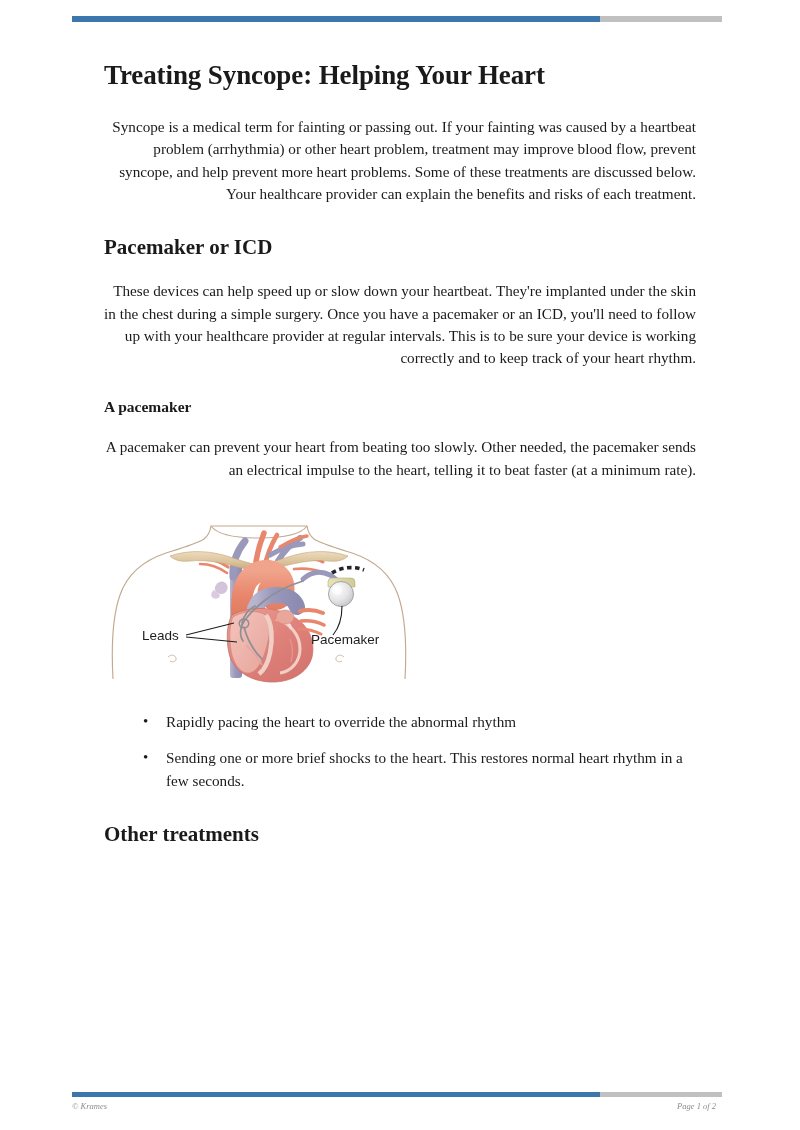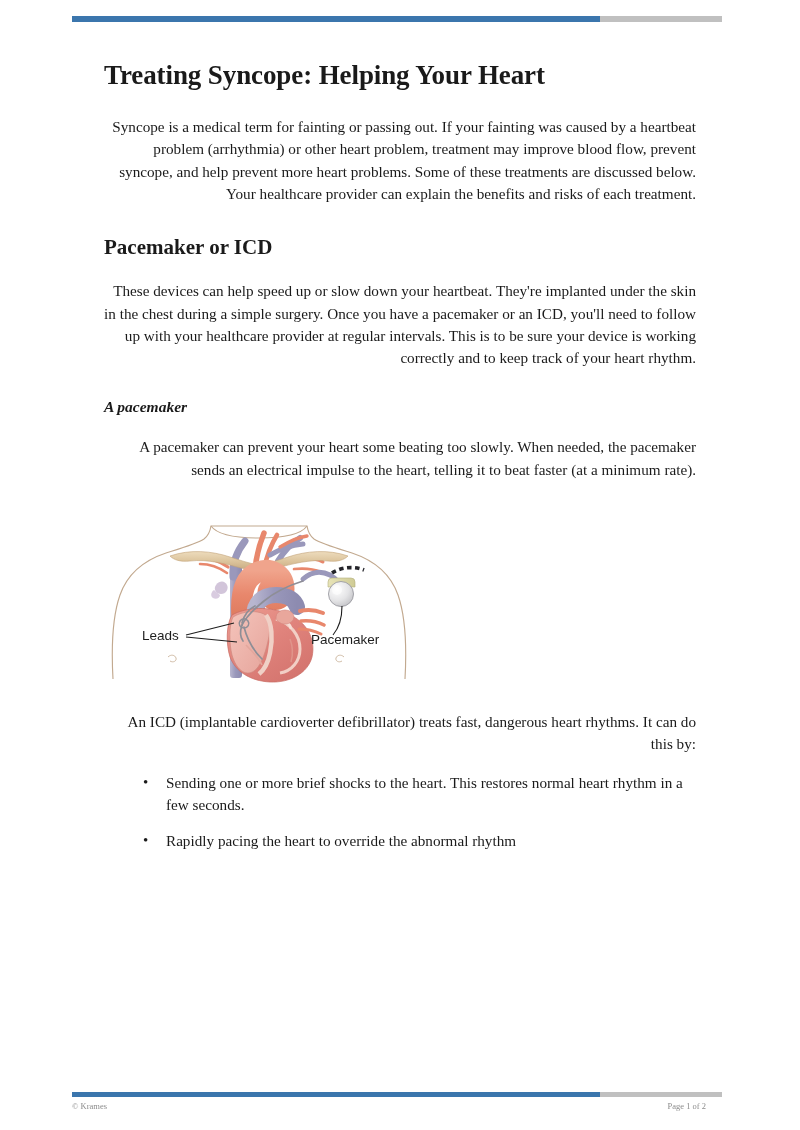--- a/index.html
+++ b/index.html
@@ -58,21 +58,20 @@
     font-weight: bold;
     margin: 30px 0 20px 0;
     line-height: 1.2;
   }
 
   h3.sub-head {
     font-size: 15.5px;
     font-weight: bold;
     margin: 28px 0 20px 0;
     line-height: 1.2;
-    font-style: italic;
   }
 
   p.body-text {
     font-size: 15.2px;
     line-height: 1.47;
     margin: 0 0 16px 0;
     text-align: right;
   }
   p.body-text:last-child { margin-bottom: 0; }
 
@@ -104,25 +103,26 @@
     height: 178px;
     text-align: center;
   }
   .figure svg { display: block; }
 
   
   .footer-text {
     position: absolute;
     top: 1101px;
     font-family: "Liberation Serif", "DejaVu Serif", serif;
+    font-style: italic;
     font-size: 8.5px;
     color: #8c8c8c;
   }
   .footer-left  { left: 72px; }
-  .footer-right { right: 94px; }
+  .footer-right { right: 84px; }
 </style>
 </head>
 <body>
 
 <div class="rule-wrap header">
   <div class="rule-blue"></div>
   <div class="rule-grey"></div>
 </div>
 
 <div class="page">
@@ -130,21 +130,21 @@
   <h1 class="doc-title">Treating Syncope: Helping Your Heart</h1>
 
   <p class="body-text">Syncope is a medical term for fainting or passing out. If your fainting was caused by a heartbeat problem (arrhythmia) or other heart problem, treatment may improve blood flow, prevent syncope, and help prevent more heart problems. Some of these treatments are discussed below. Your healthcare provider can explain the benefits and risks of each treatment.</p>
 
   <h2 class="sec-head">Pacemaker or ICD</h2>
 
   <p class="body-text">These devices can help speed up or slow down your heartbeat. They're implanted under the skin in the chest during a simple surgery. Once you have a pacemaker or an ICD, you'll need to follow up with your healthcare provider at regular intervals. This is to be sure your device is working correctly and to keep track of your heart rhythm.</p>
 
   <h3 class="sub-head">A pacemaker</h3>
 
-  <p class="body-text">A pacemaker can prevent your heart some beating too slowly. When needed, the pacemaker sends an electrical impulse to the heart, telling it to beat faster (at a minimum rate).</p>
+  <p class="body-text">A pacemaker can prevent your heart from beating too slowly. Other needed, the pacemaker sends an electrical impulse to the heart, telling it to beat faster (at a minimum rate).</p>
 
   <div class="figure">
     <svg viewBox="0 0 310 178" width="310" height="178" xmlns="http://www.w3.org/2000/svg">
       <defs>
         <linearGradient id="gAorta" x1="0" y1="0" x2="0" y2="1">
           <stop offset="0%" stop-color="#f0a48c"></stop>
           <stop offset="50%" stop-color="#e8876c"></stop>
           <stop offset="100%" stop-color="#dd7a5e"></stop>
         </linearGradient>
         <linearGradient id="gVein" x1="0" y1="0" x2="1" y2="0">
@@ -275,28 +275,28 @@
       </g>
 
       <g>
         <text x="207" y="133" font-family="'Liberation Sans', sans-serif" font-size="13.5" fill="#1d1d1d">Pacemaker</text>
         <path d="M238,95 C238,108 234,118 229,124" fill="none" stroke="#1d1d1d" stroke-width="1.1"></path>
       </g>
     </svg>
   </div>
 
 
-  <p class="body-text">An ICD (implantable cardioverter defibrillator) treats fast, dangerous heart rhythms. It can do this by:</p>
 
   <ul class="bullets">
+    <li>Rapidly pacing the heart to override the abnormal rhythm</li>
     <li>Sending one or more brief shocks to the heart. This restores normal heart rhythm in a few seconds.</li>
-    <li>Rapidly pacing the heart to override the abnormal rhythm</li>
   </ul>
 
 
+  <h2 class="sec-head">Other treatments</h2>
 
 
 
 </div>
 
 <div class="rule-wrap footer">
   <div class="rule-blue"></div>
   <div class="rule-grey"></div>
 </div>
 

